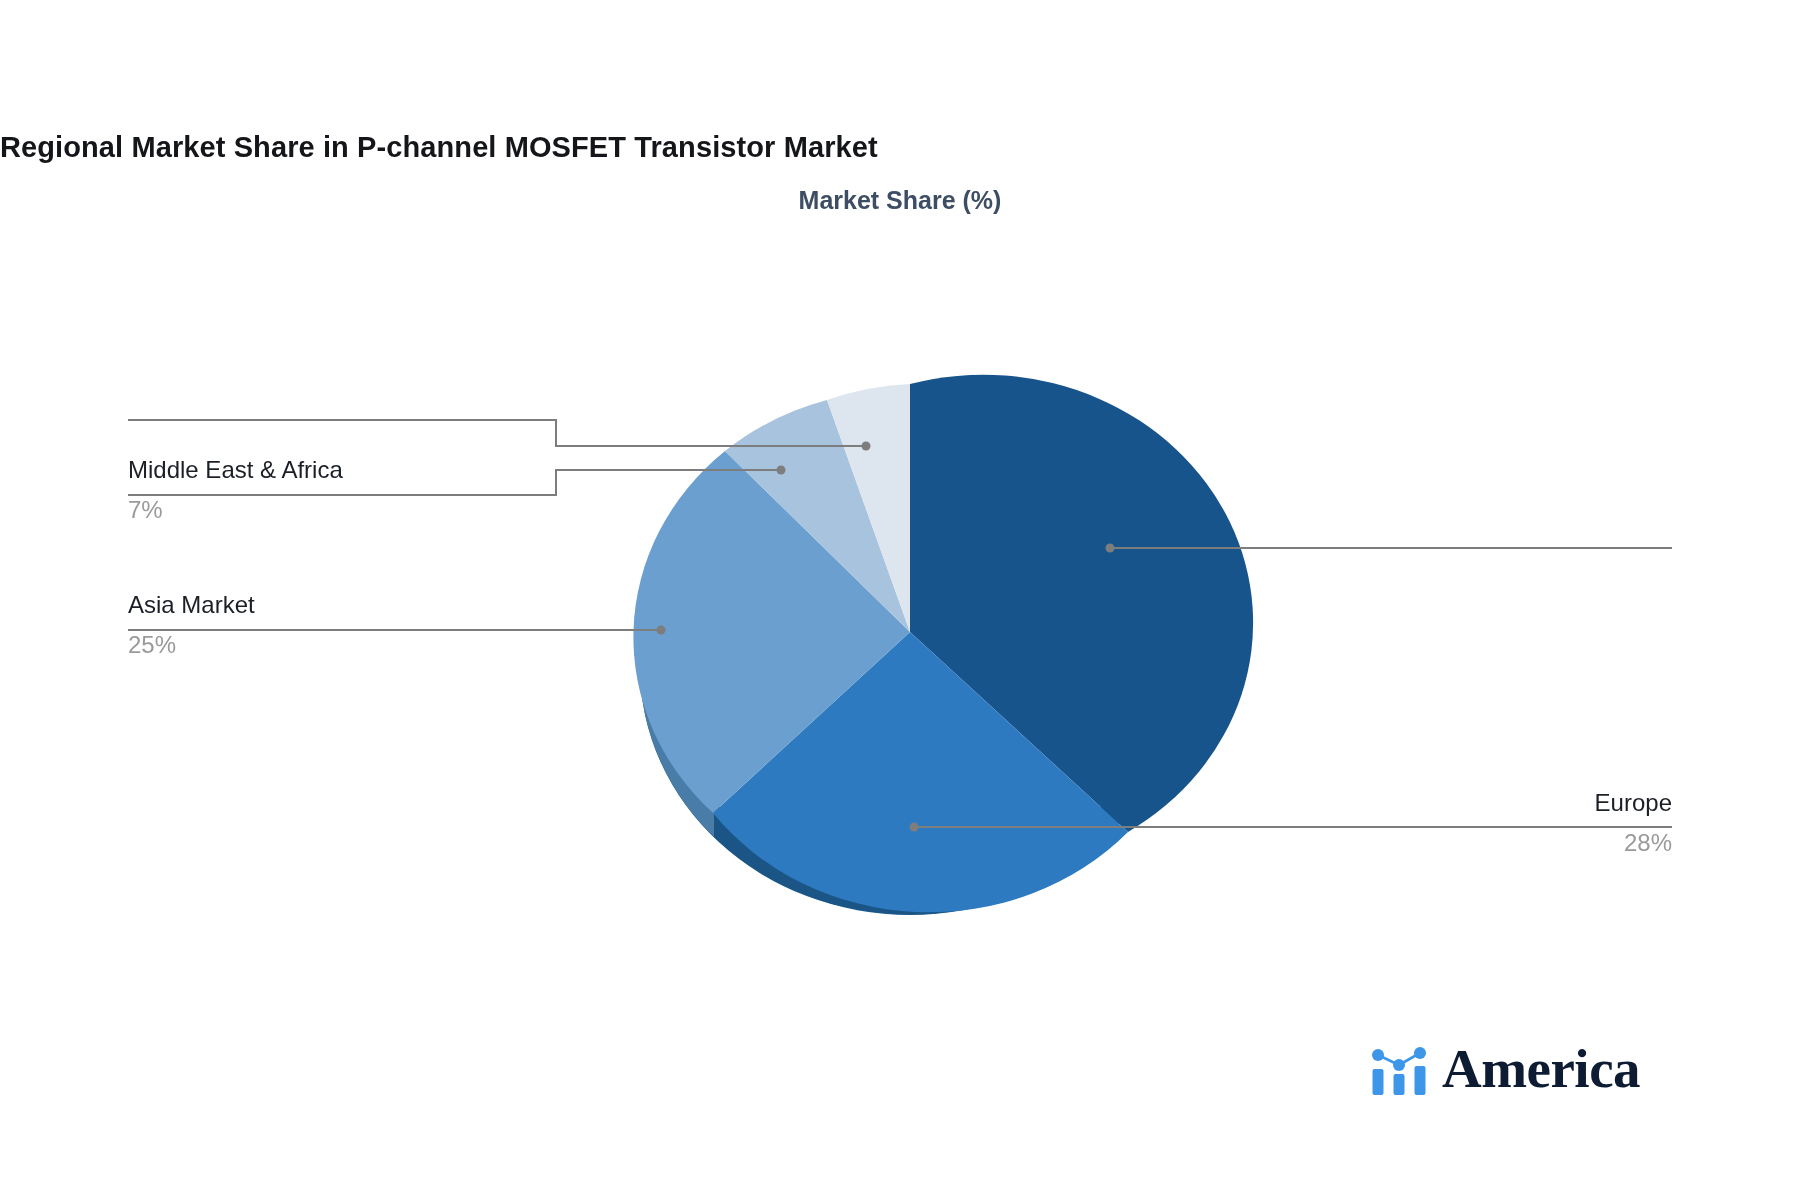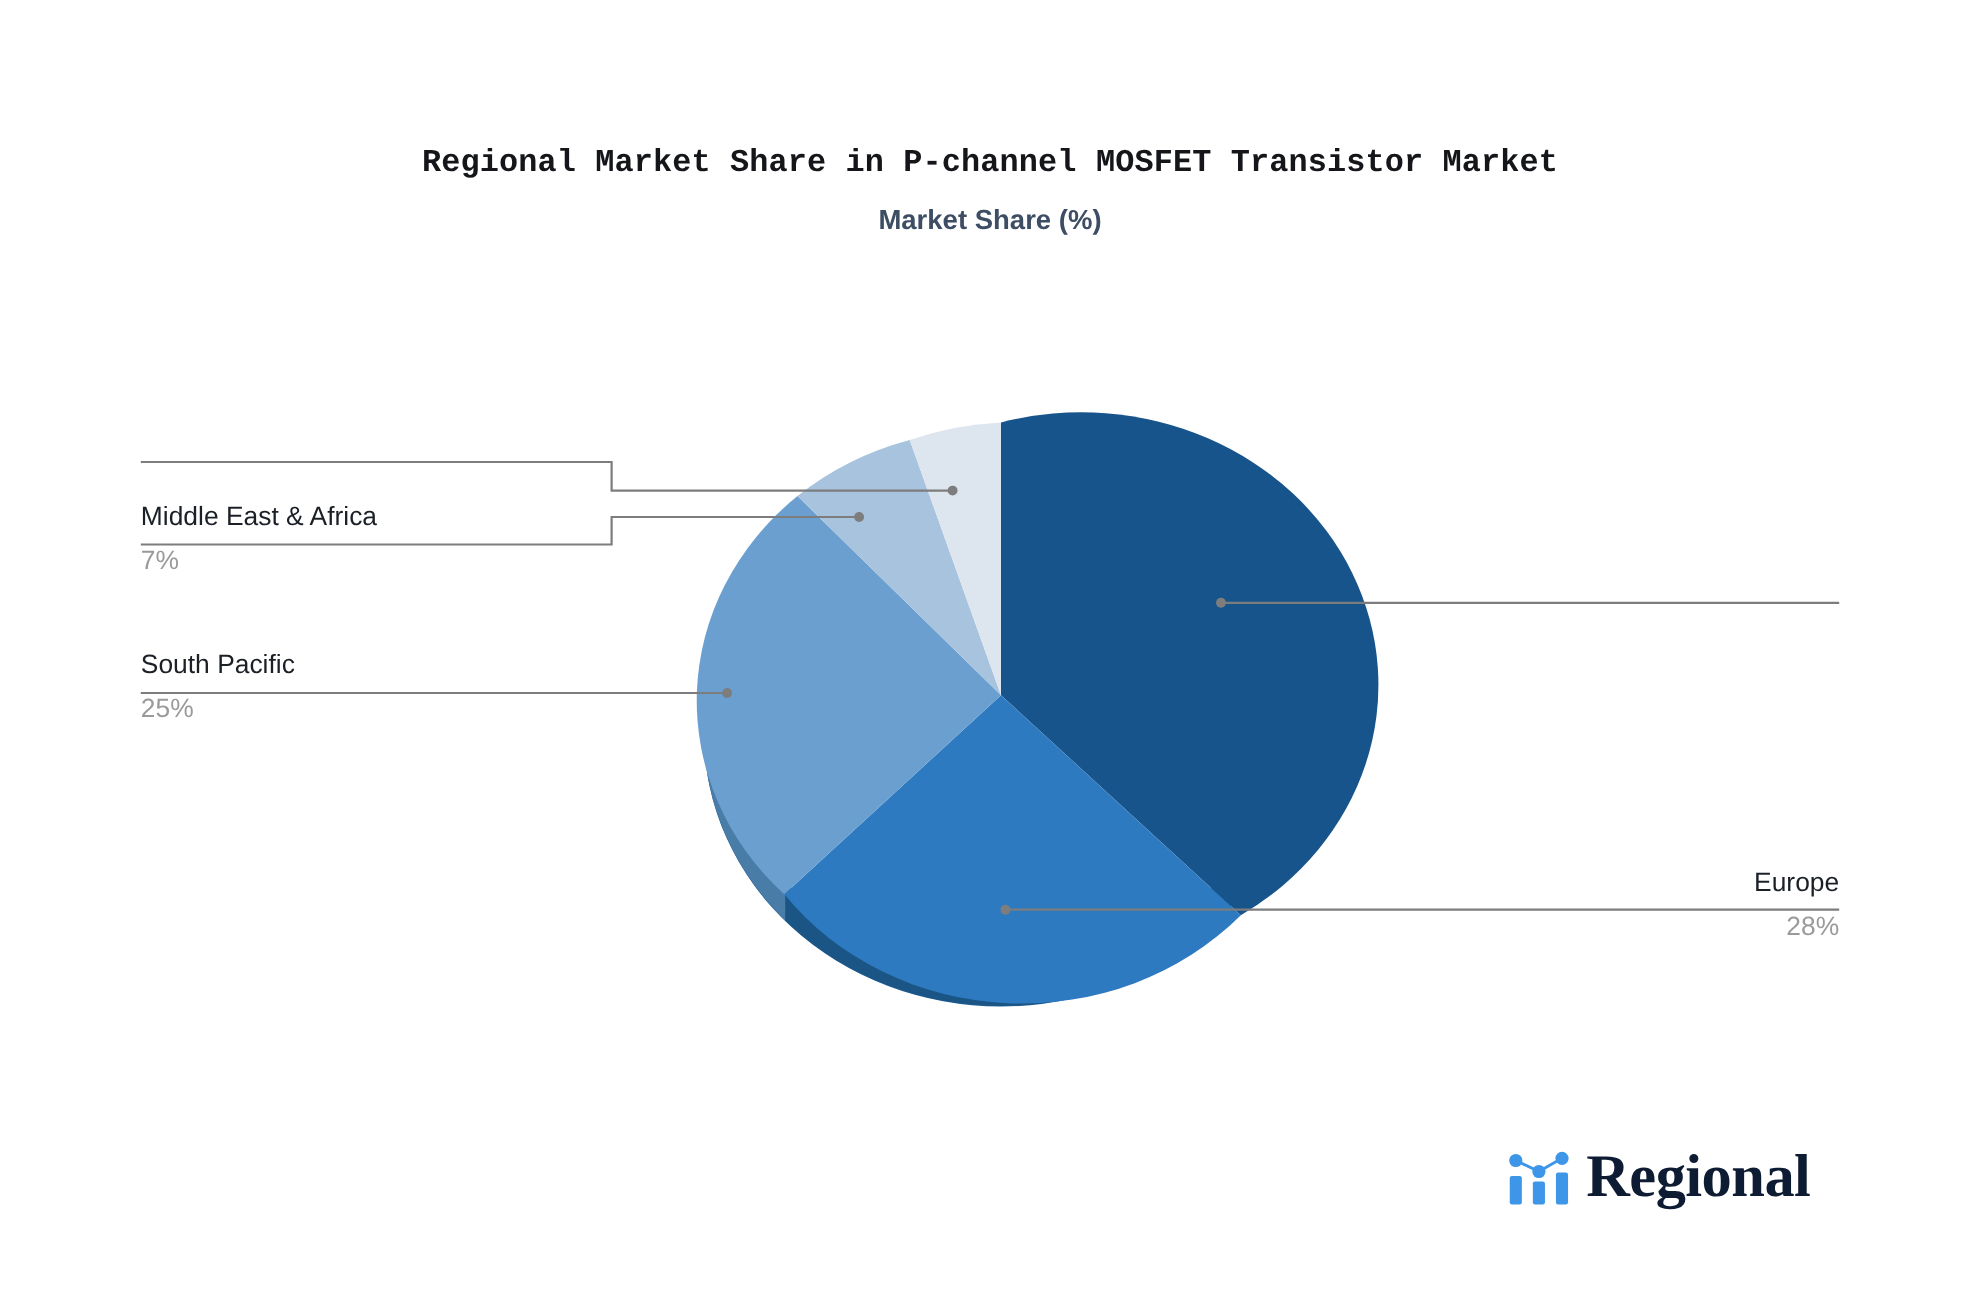--- a/index.html
+++ b/index.html
@@ -21,27 +21,26 @@
     height: 1196px;
     background: #ffffff;
   }
 
   
   #chart-title {
     position: absolute;
     left: 0;
     top: 131px;
     width: 1800px;
-    text-align: center;
+    text-align: left;
     font-size: 29px;
     font-weight: bold;
     color: #14161a;
     letter-spacing: 0.1px;
     white-space: nowrap;
-    font-family: Liberation Mono, monospace;
   }
   #chart-subtitle {
     position: absolute;
     left: 0;
     top: 186px;
     width: 1800px;
     text-align: center;
     font-size: 25px;
     font-weight: bold;
     color: #3d4d63;
@@ -154,21 +153,21 @@
   </svg>
 
 
   <div class="callout left" style="left:128px; top:455px; width:440px;">
     <div class="name">Middle East &amp; Africa</div>
     <div class="gap"></div>
     <div class="value">7%</div>
   </div>
 
   <div class="callout left" style="left:128px; top:590px; width:440px;">
-    <div class="name">South Pacific</div>
+    <div class="name">Asia Market</div>
     <div class="gap"></div>
     <div class="value">25%</div>
   </div>
 
   <div class="callout right" style="left:1232px; top:508px; width:440px;">
     <div class="gap"></div>
   </div>
 
   <div class="callout right" style="left:1232px; top:788px; width:440px;">
     <div class="name">Europe</div>
@@ -180,16 +179,16 @@
     <svg id="logo-mark" width="62" height="56" viewBox="0 0 62 56">
       <line x1="10" y1="14" x2="31" y2="24" stroke="#3d96e8" stroke-width="2.6"></line>
       <line x1="31" y1="24" x2="52" y2="12" stroke="#3d96e8" stroke-width="2.6"></line>
       <circle cx="10" cy="14" r="6" fill="#3d96e8"></circle>
       <circle cx="31" cy="24" r="6" fill="#3d96e8"></circle>
       <circle cx="52" cy="12" r="6" fill="#3d96e8"></circle>
       <rect x="4.5" y="28" width="11" height="26" rx="2" fill="#3d96e8"></rect>
       <rect x="25.5" y="33" width="11" height="21" rx="2" fill="#3d96e8"></rect>
       <rect x="46.5" y="25" width="11" height="29" rx="2" fill="#3d96e8"></rect>
     </svg>
-    <div id="logo-text">Regional</div>
+    <div id="logo-text">America</div>
   </div>
 
 </div>
 
 </body></html>

